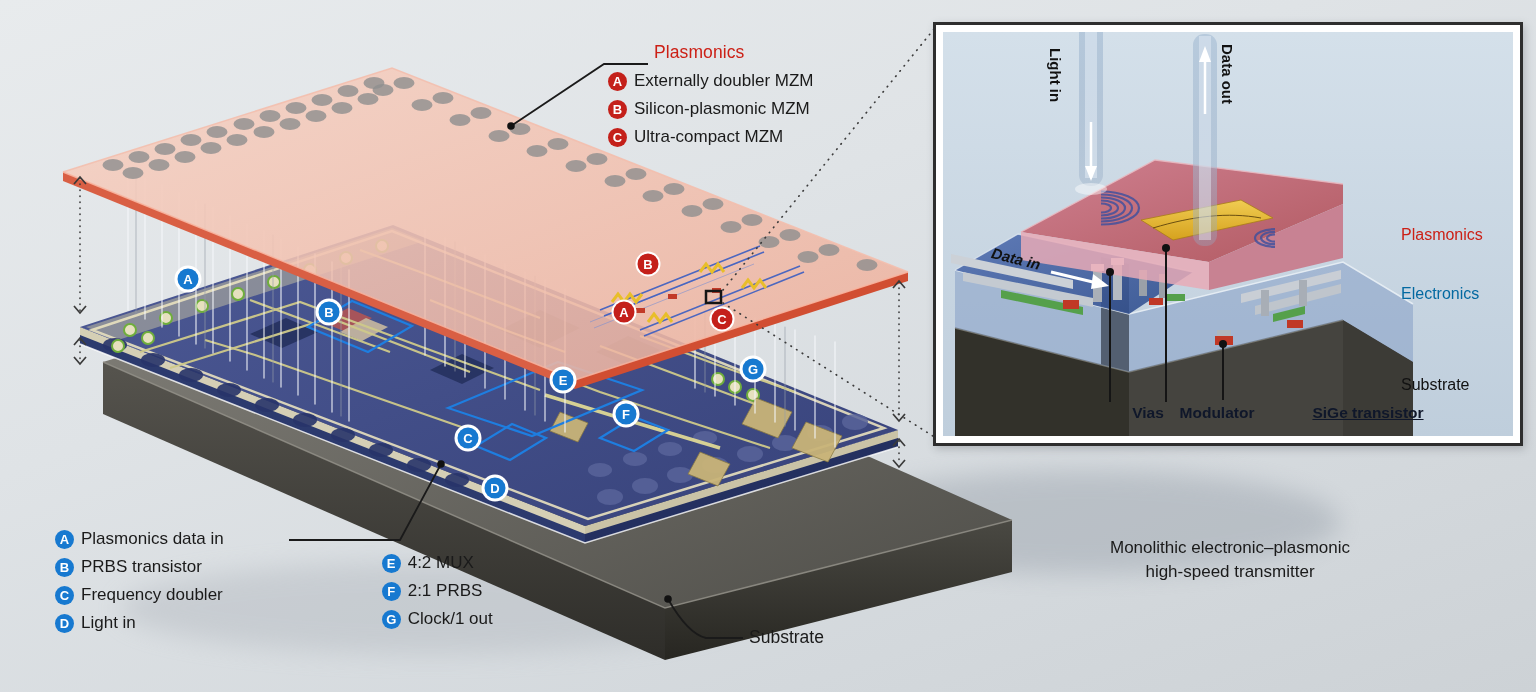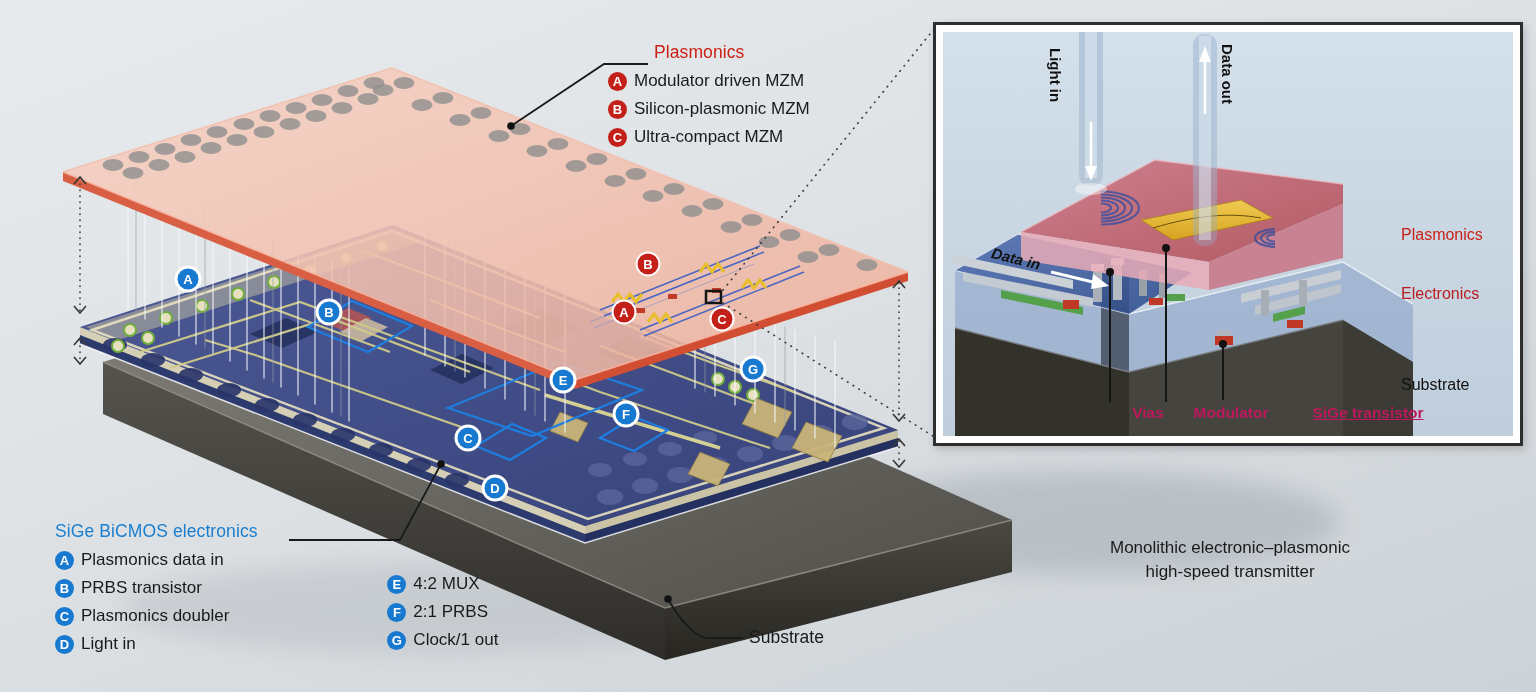--- a/index.html
+++ b/index.html
@@ -50,24 +50,24 @@
   .inset-content { position:relative; width:570px; height:404px; overflow:hidden; }
   .inset-content svg { position:absolute; left:0; top:0; }
   .inset-label { position:absolute; white-space:nowrap; }
   .vlabel { writing-mode:vertical-rl; font-weight:700; font-size:15px; color:#111; }
   .light-in { left:104px; top:16px; }
   .data-out { left:276px; top:12px; }
   .data-in  { left:48px; top:218px; font-weight:700; font-style:italic; font-size:15px;
               transform:rotate(14deg); color:#111; }
   .side-label { left:458px; font-size:16px; }
   .side-plas { top:194px; color:#cc2016; }
-  .side-elec { top:253px; color:#b91c1c; }
+  .side-elec { top:253px; color:#0369a1; }
   .side-sub  { top:344px; color:#111; }
-  .bottom-label { top:372px; transform:translateX(-50%); color:#be185d; font-weight:700; font-size:15.5px; }
-  .bl-vias { left:205px; } .bl-mod { left:288px;text-align:right; } .bl-sige { left:425px;text-decoration:underline; }
+  .bottom-label { top:372px; transform:translateX(-50%); color:#0f172a; font-weight:700; font-size:15.5px; }
+  .bl-vias { left:205px; } .bl-mod { left:274px;text-align:right; } .bl-sige { left:425px;text-decoration:underline; }
 
   .caption {
     position:absolute; left:935px; top:536px; width:590px;
     text-align:center; font-size:17px; line-height:1.42;
   }
 </style>
 </head>
 <body>
 
 <div class="stage">
@@ -370,47 +370,46 @@
       <circle cx="511" cy="126" r="3.8"></circle>
       <circle cx="441" cy="464" r="3.8"></circle>
       <circle cx="668" cy="599" r="3.8"></circle>
     </g>
   </svg>
 
   <div class="legend legend-plas">
     <div class="legend-title red">Plasmonics</div>
     <div class="lg-row">
       <span class="lg-dot red">A</span>
-      <span class="lg-label">Modulator driven MZM</span>
+      <span class="lg-label">Externally doubler MZM</span>
     </div>
     <div class="lg-row">
       <span class="lg-dot red">B</span>
       <span class="lg-label">Silicon-plasmonic MZM</span>
     </div>
     <div class="lg-row">
       <span class="lg-dot red">C</span>
       <span class="lg-label">Ultra-compact MZM</span>
     </div>
   </div>
 
   <div class="legend legend-elec">
-    <div class="legend-title blue">SiGe BiCMOS electronics</div>
     <div class="elec-cols">
       <div>
         <div class="lg-row">
             <span class="lg-dot blue">A</span>
             <span class="lg-label">Plasmonics data in</span>
           </div>
         <div class="lg-row">
             <span class="lg-dot blue">B</span>
             <span class="lg-label">PRBS transistor</span>
           </div>
         <div class="lg-row">
             <span class="lg-dot blue">C</span>
-            <span class="lg-label">Plasmonics doubler</span>
+            <span class="lg-label">Frequency doubler</span>
           </div>
         <div class="lg-row">
             <span class="lg-dot blue">D</span>
             <span class="lg-label">Light in</span>
           </div>
       </div>
       <div class="elec-col2">
         <div class="lg-row">
             <span class="lg-dot blue">E</span>
             <span class="lg-label">4:2 MUX</span>

